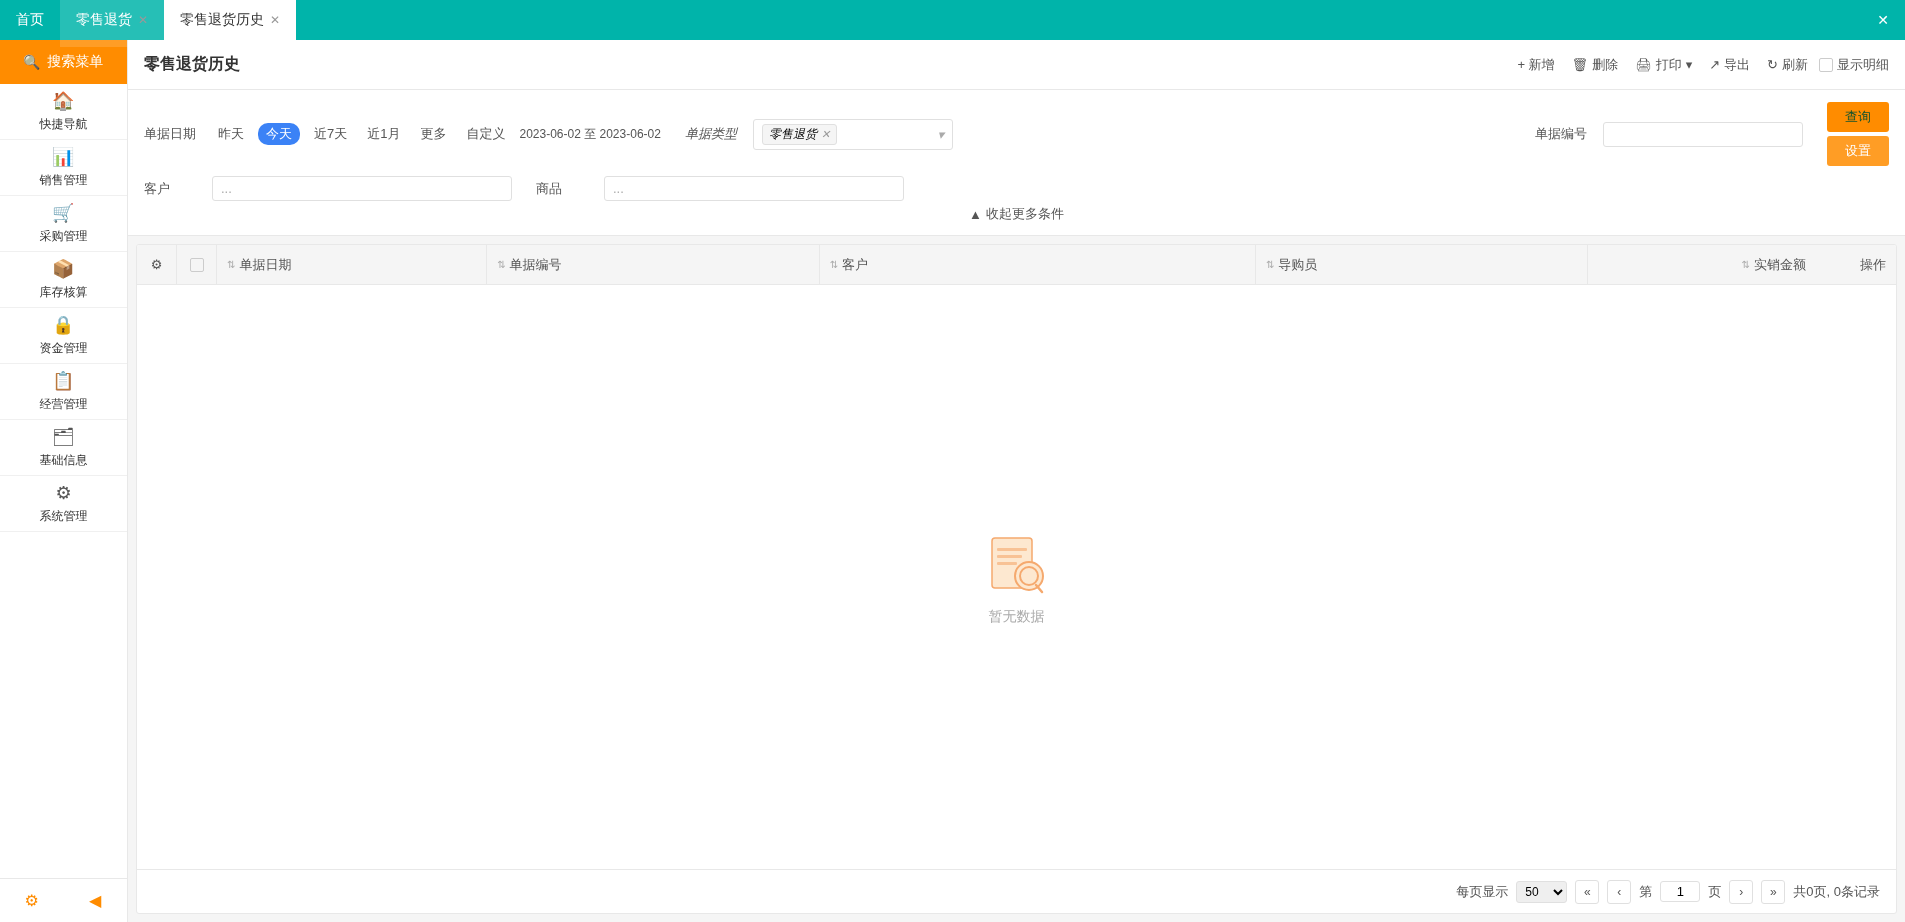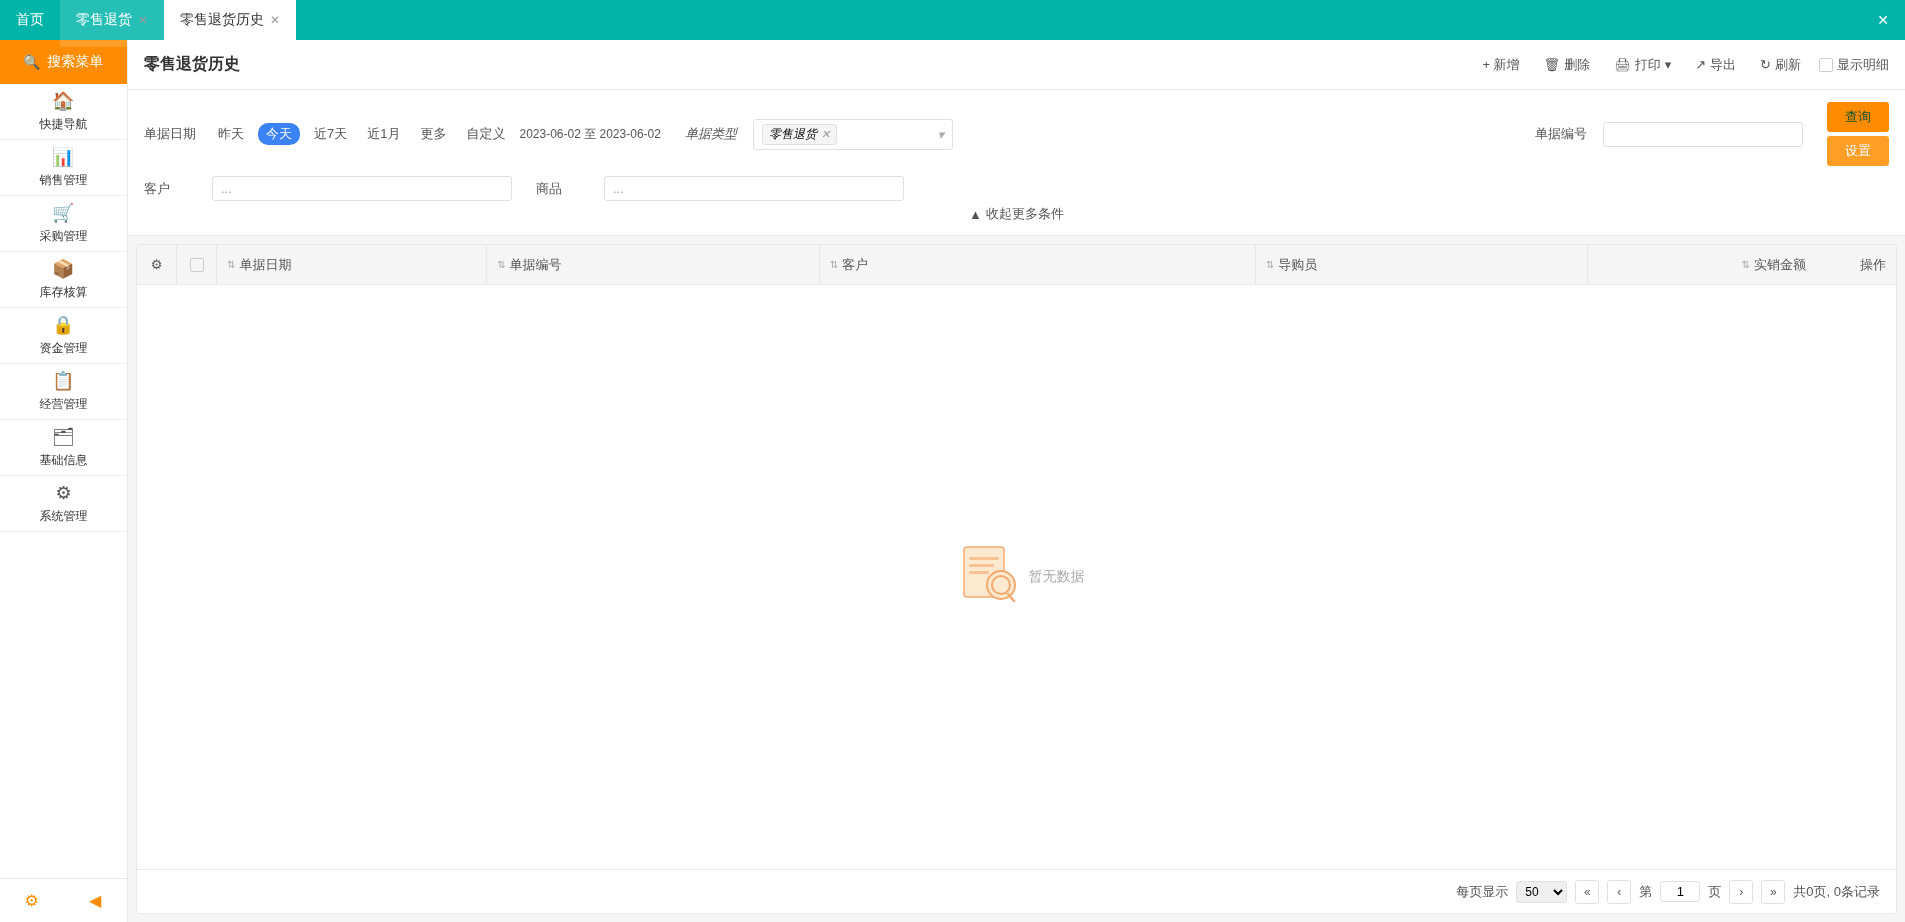--- a/index.html
+++ b/index.html
@@ -127,21 +127,21 @@
     }
     .page-title {
       font-size: 16px;
       font-weight: bold;
       color: #333;
       flex: 1;
     }
     .toolbar {
       display: flex;
       align-items: center;
-      gap: 12px;
+      gap: 5px;
     }
     .toolbar-btn {
       display: flex;
       align-items: center;
       gap: 4px;
       font-size: 13px;
       color: #555;
       cursor: pointer;
       padding: 4px 6px;
       border-radius: 3px;
@@ -291,21 +291,21 @@
     .th.customer { flex: 2; }
     .th.guide { flex: 1.5; }
     .th.amount { flex: 1; justify-content: flex-end; border-right: none; }
     .th.action { width: 80px; justify-content: flex-end; border-right: none; }
     .sort-icon { color: #aaa; font-size: 10px; }
 
     
     .empty-state {
       flex: 1;
       display: flex;
-      flex-direction: row;
+      flex-direction: column;
       align-items: center;
       justify-content: center;
       color: #aaa;
       font-size: 14px;
     }
     .empty-icon {
       width: 80px;
       height: 80px;
     }
 

